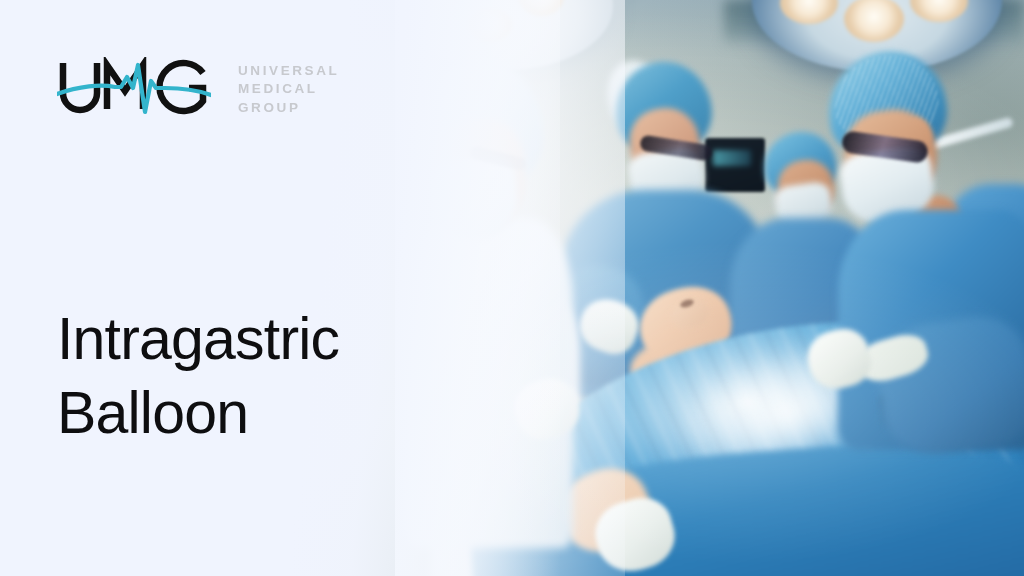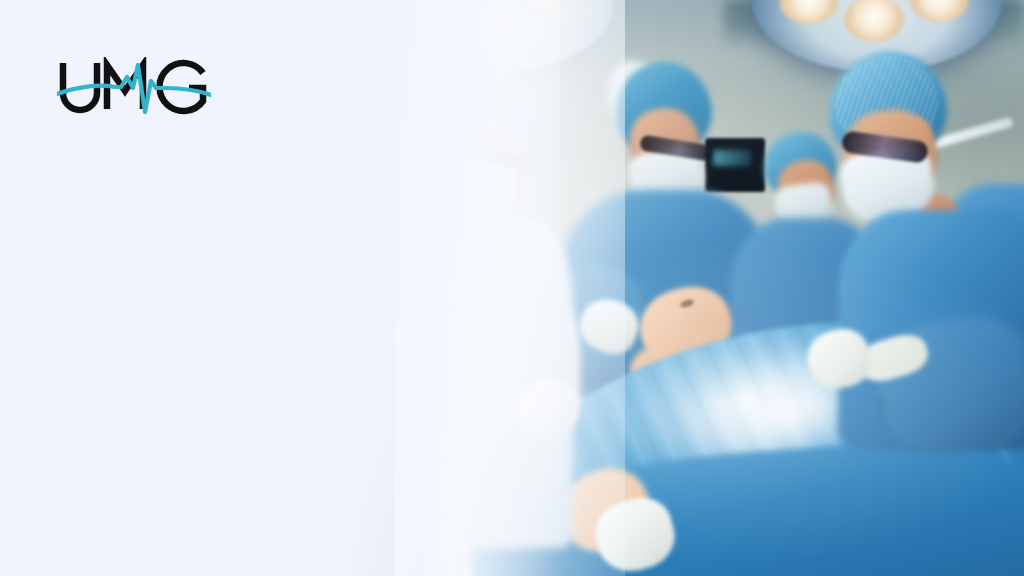--- a/index.html
+++ b/index.html
@@ -657,17 +657,23 @@
           <path d="M6 6 L6 36 A17 17 0 0 0 40 36 L40 6" fill="none" stroke="#111111" stroke-width="6.5" stroke-linecap="butt"></path>
 
           <path d="M50 52 L50 8 L68 34 L86 8 L86 52" fill="none" stroke="#111111" stroke-width="6.5" stroke-linecap="butt" stroke-linejoin="miter"></path>
 
           <path d="M146 16 A24 24 0 1 0 146 44 L146 31 L132 31" fill="none" stroke="#111111" stroke-width="6.5" stroke-linecap="butt"></path>
 
           <path d="M0 37 C22 29 44 27 58 30 L64 30 L70 20 L76 31 L81 8 L88 55 L94 24 L99 31 L108 31 C124 31 140 33 154 38" fill="none" stroke="#33b4cc" stroke-width="4.2" stroke-linecap="round" stroke-linejoin="round"></path>
         </svg>
       </div>
 
+      <div class="logo-words">
+        <div class="logo-line">UNIVERSAL</div>
+        <div class="logo-line">MEDICAL</div>
+        <div class="logo-line">GROUP</div>
+      </div>
     </div>
 
+    <h1 class="headline">Intragastric Balloon</h1>
 
   </div>
 </div>
 
 </body></html>

